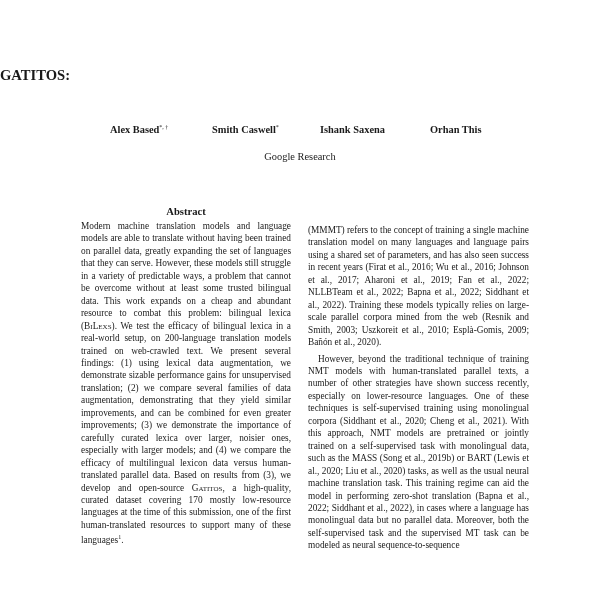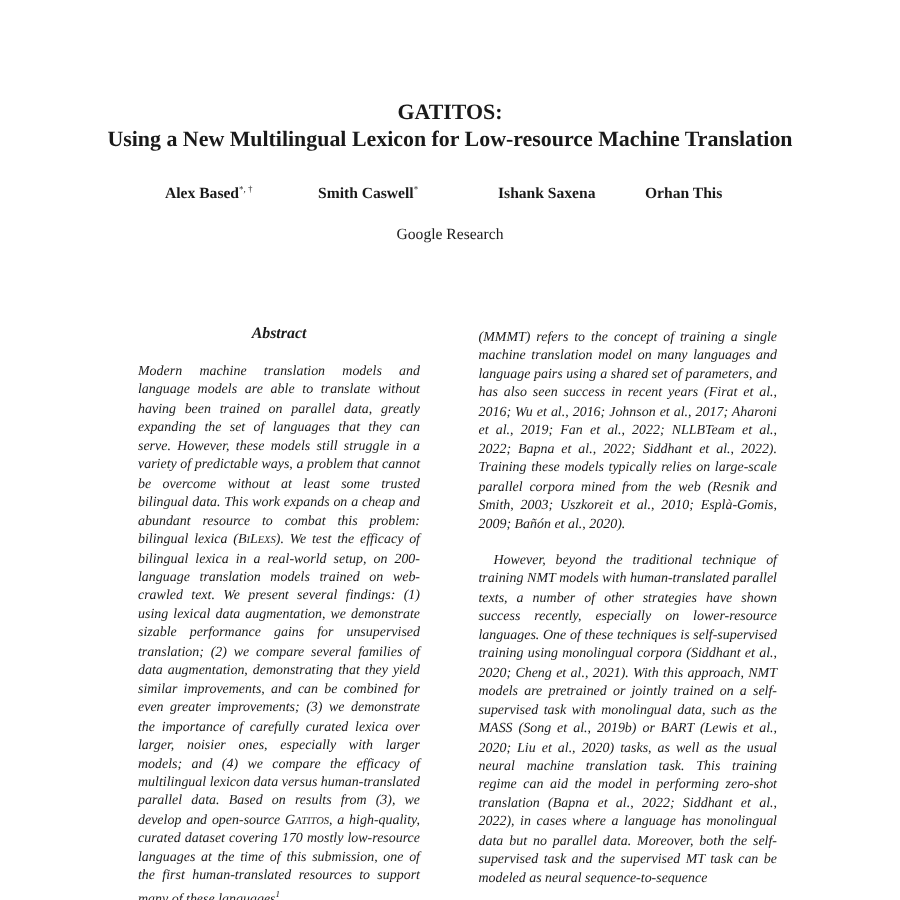--- a/index.html
+++ b/index.html
@@ -1,42 +1,41 @@
 <!DOCTYPE html>
 <html><head>
 <meta charset="utf-8">
 <style>
   html, body { margin: 0; padding: 0; background: #ffffff; }
   body { width: 600px; height: 600px; overflow: hidden; position: relative; font-family: "Liberation Serif", serif; color: #1a1a1a; }
-  .title-block { position: absolute; top: 66px; left: 0; width: 600px; text-align: center; }
+  .title-block { position: absolute; top: 66px; left: 0; width: 600px; }
   .title { font-weight: bold; font-size: 14.6px; line-height: 18px; margin: 0; }
   .authors { position: absolute; top: 124px; left: 0; width: 600px; height: 14px; font-size: 10.4px; font-weight: bold; }
   .author { position: absolute; top: 0; white-space: nowrap; }
   .author sup { font-size: 6px; font-weight: normal; vertical-align: 4px; }
   .affil { position: absolute; top: 151px; left: 0; width: 600px; text-align: center; font-size: 10.4px; }
   .col { position: absolute; font-size: 9.3px; line-height: 12.45px; text-align: justify; }
   .col-left { left: 80px; top: 204px; width: 212px; }
-  .col-right { left: 307px; top: 207px; width: 223px; }
+  .col-right { left: 307px; top: 223px; width: 223px; }
   .abstract-h { text-align: center; font-weight: bold; font-size: 10.6px; margin: 0 0 10px 0; line-height: 14px; }
-  .col p { margin: 12px; font-style: italic; }
+  .col p { margin: 1px; }
   .col-right p.para2 { text-indent: 10px; margin-top: 4px; }
   .sc { font-variant: small-caps; }
 </style>
 </head>
 <body>
 
 <div class="title-block">
   <p class="title">GATITOS:</p>
-  <p class="title">Using a New Multilingual Lexicon for Low-resource Machine Translation</p>
 </div>
 
 <div class="authors">
   <span class="author" style="left:110px"><span>Alex Based</span><sup>*, †</sup></span>
   <span class="author" style="left:212px"><span>Smith Caswell</span><sup>*</sup></span>
-  <span class="author" style="left:332px"><span>Ishank Saxena</span><sup></sup></span>
+  <span class="author" style="left:320px"><span>Ishank Saxena</span><sup></sup></span>
   <span class="author" style="left:430px"><span>Orhan This</span><sup></sup></span>
 </div>
 
 <div class="affil">Google Research</div>
 
 <div class="col col-left">
   <p class="abstract-h">Abstract</p>
   <p><span>Modern machine translation models and language models are able to translate without having been trained on parallel data, greatly expanding the set of languages that they can serve. However, these models still struggle in a variety of predictable ways, a problem that cannot be overcome without at least some trusted bilingual data. This work expands on a cheap and abundant resource to combat this problem: bilingual lexica (</span><span class="sc">BiLexs</span><span>). We test the efficacy of bilingual lexica in a real-world setup, on 200-language translation models trained on web-crawled text. We present several findings: (1) using lexical data augmentation, we demonstrate sizable performance gains for unsupervised translation; (2) we compare several families of data augmentation, demonstrating that they yield similar improvements, and can be combined for even greater improvements; (3) we demonstrate the importance of carefully curated lexica over larger, noisier ones, especially with larger models; and (4) we compare the efficacy of multilingual lexicon data versus human-translated parallel data. Based on results from (3), we develop and open-source </span><span class="sc">Gatitos</span><span>, a high-quality, curated dataset covering 170 mostly low-resource languages at the time of this submission, one of the first human-translated resources to support many of these languages</span><sup style="font-size:6px">1</sup><span>.</span></p>
 </div>
 

